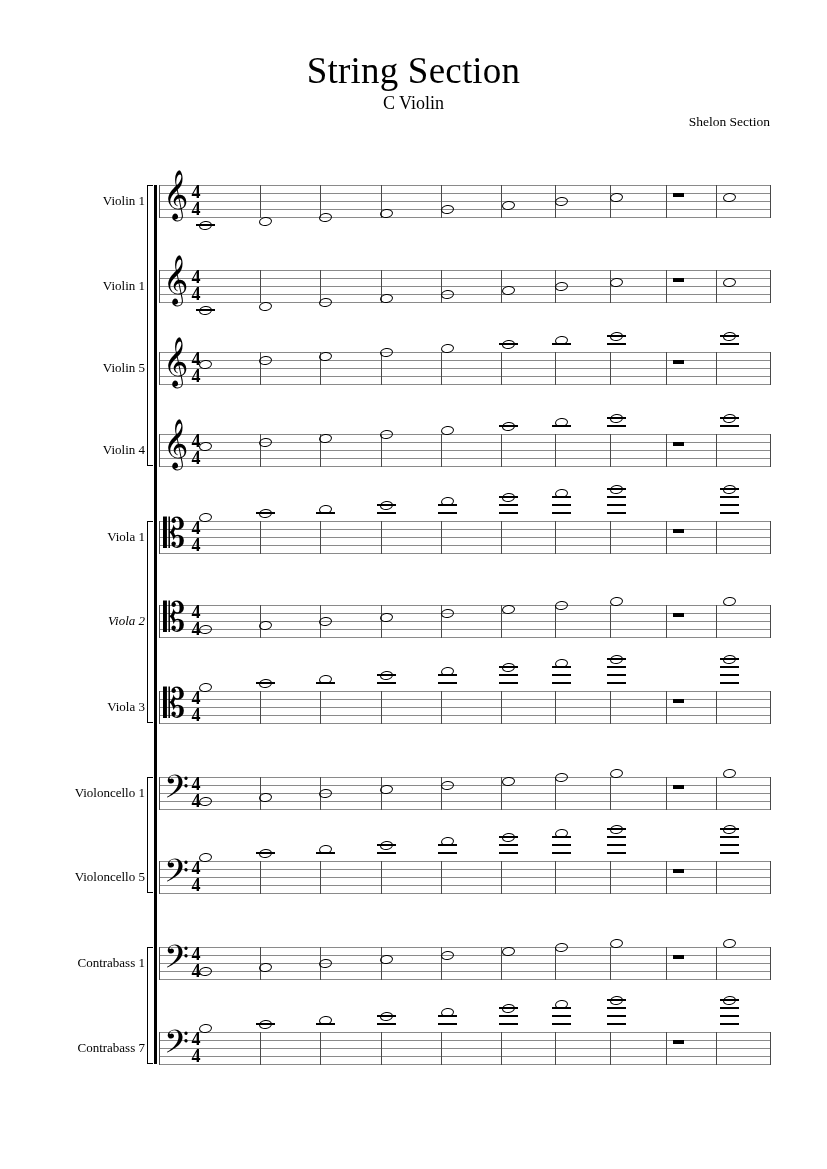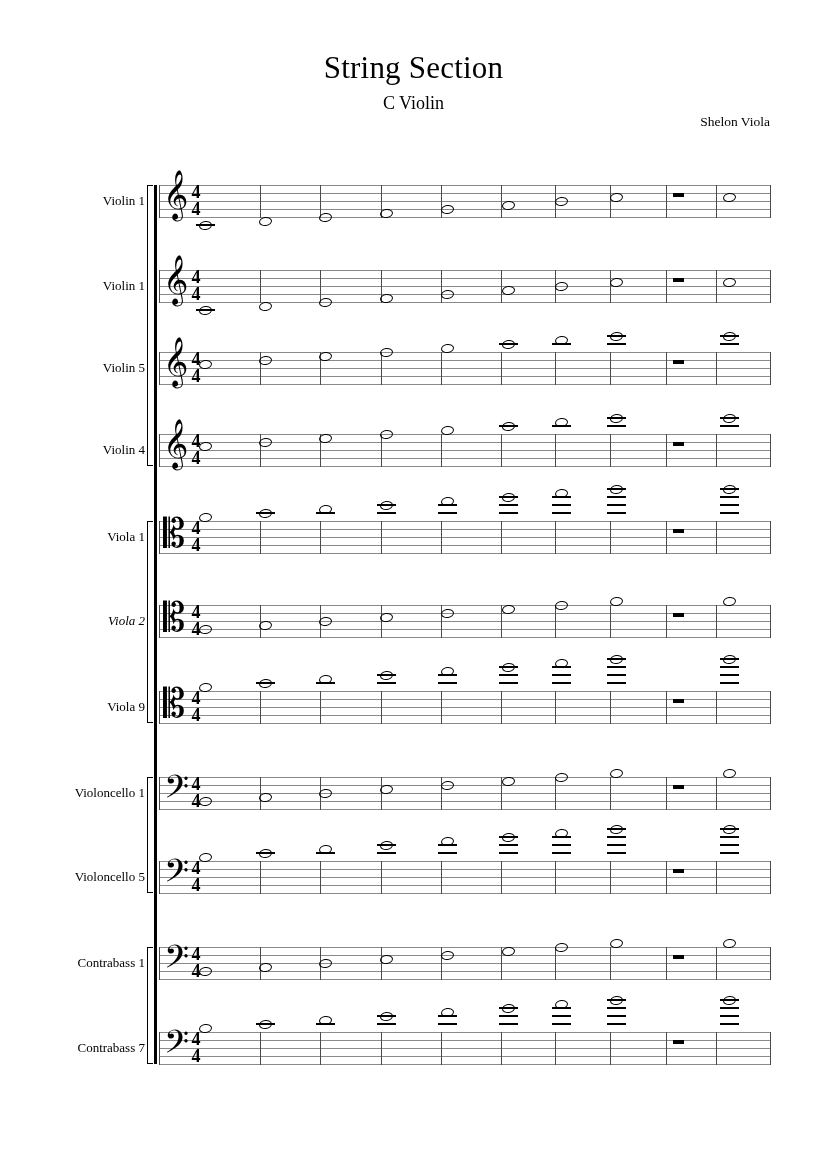--- a/index.html
+++ b/index.html
@@ -19,21 +19,21 @@
     overflow: hidden;
   }
 
   
   #header { position: absolute; left: 0; top: 0; width: 827px; }
   #score-title {
     position: absolute;
     left: 0; top: 52px;
     width: 827px;
     text-align: center;
-    font-size: 31px;
+    font-size: 37px;
     letter-spacing: 0.2px;
     line-height: 1;
   }
   #score-subtitle {
     position: absolute;
     left: 0; top: 94px;
     width: 827px;
     text-align: center;
     font-size: 18px;
     line-height: 1;
@@ -165,21 +165,21 @@
   }
 </style>
 </head>
 <body>
 
 <div id="page">
 
   <div id="header">
     <div id="score-title">String Section</div>
     <div id="score-subtitle">C Violin</div>
-    <div id="score-composer">Shelon Viola</div>
+    <div id="score-composer">Shelon Section</div>
   </div>
 
   <div id="system">
       <div class="staff" style="top: 0px;">
         <div class="staff-lines" style="top: 185px;">
           <i class="l0"></i>
           <i class="l1"></i>
           <i class="l2"></i>
           <i class="l3"></i>
           <i class="l4"></i>
@@ -427,21 +427,21 @@
         <div class="note" style="left: 729px; top: 601px;"></div>
       </div>
       <div class="staff" style="top: 0px;">
         <div class="staff-lines" style="top: 691px;">
           <i class="l0"></i>
           <i class="l1"></i>
           <i class="l2"></i>
           <i class="l3"></i>
           <i class="l4"></i>
         </div>
-        <div class="inst-label" style="top: 700px; width: 145px; left: 0px;">Viola 9</div>
+        <div class="inst-label" style="top: 700px; width: 145px; left: 0px;">Viola 3</div>
         <div class="clef alto" style="left: 163px; top: 683px;">𝄡</div>
         <div class="timesig" style="left: 187px; top: 690px;">
           <span>4</span>
           <span>4</span>
         </div>
         <div class="barline" style="left: 159px; top: 691px; height: 33px;"></div>
         <div class="barline" style="left: 260px; top: 691px; height: 33px;"></div>
         <div class="barline" style="left: 320px; top: 691px; height: 33px;"></div>
         <div class="barline" style="left: 381px; top: 691px; height: 33px;"></div>
         <div class="barline" style="left: 441px; top: 691px; height: 33px;"></div>

